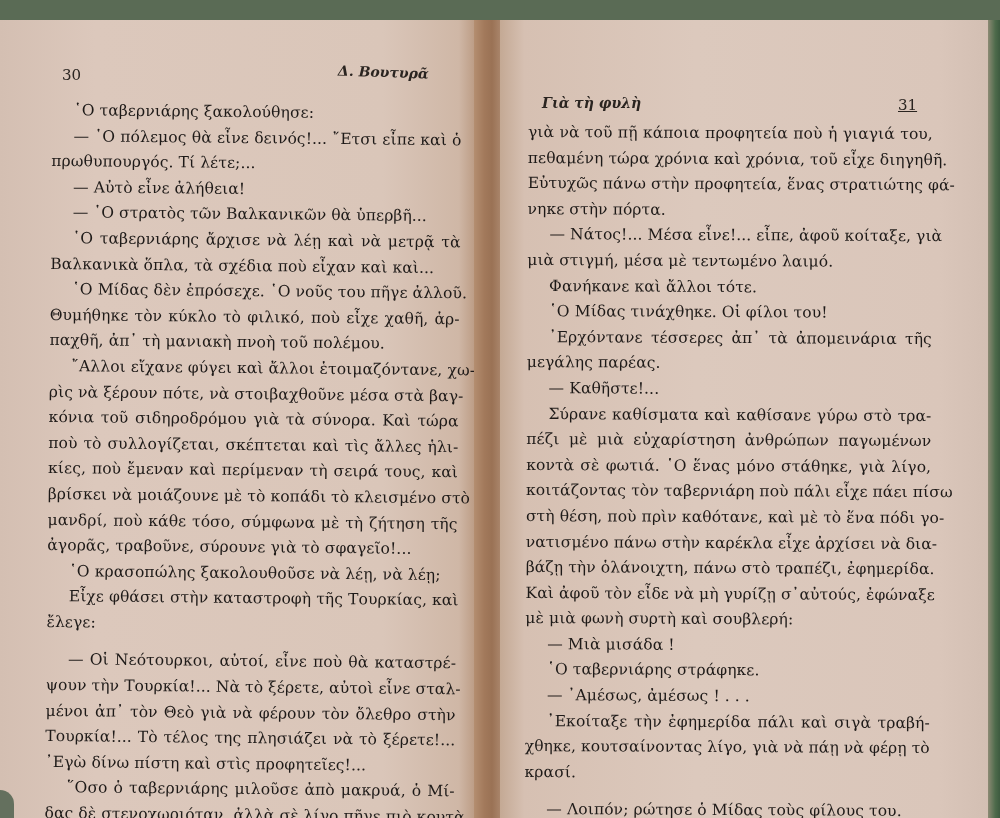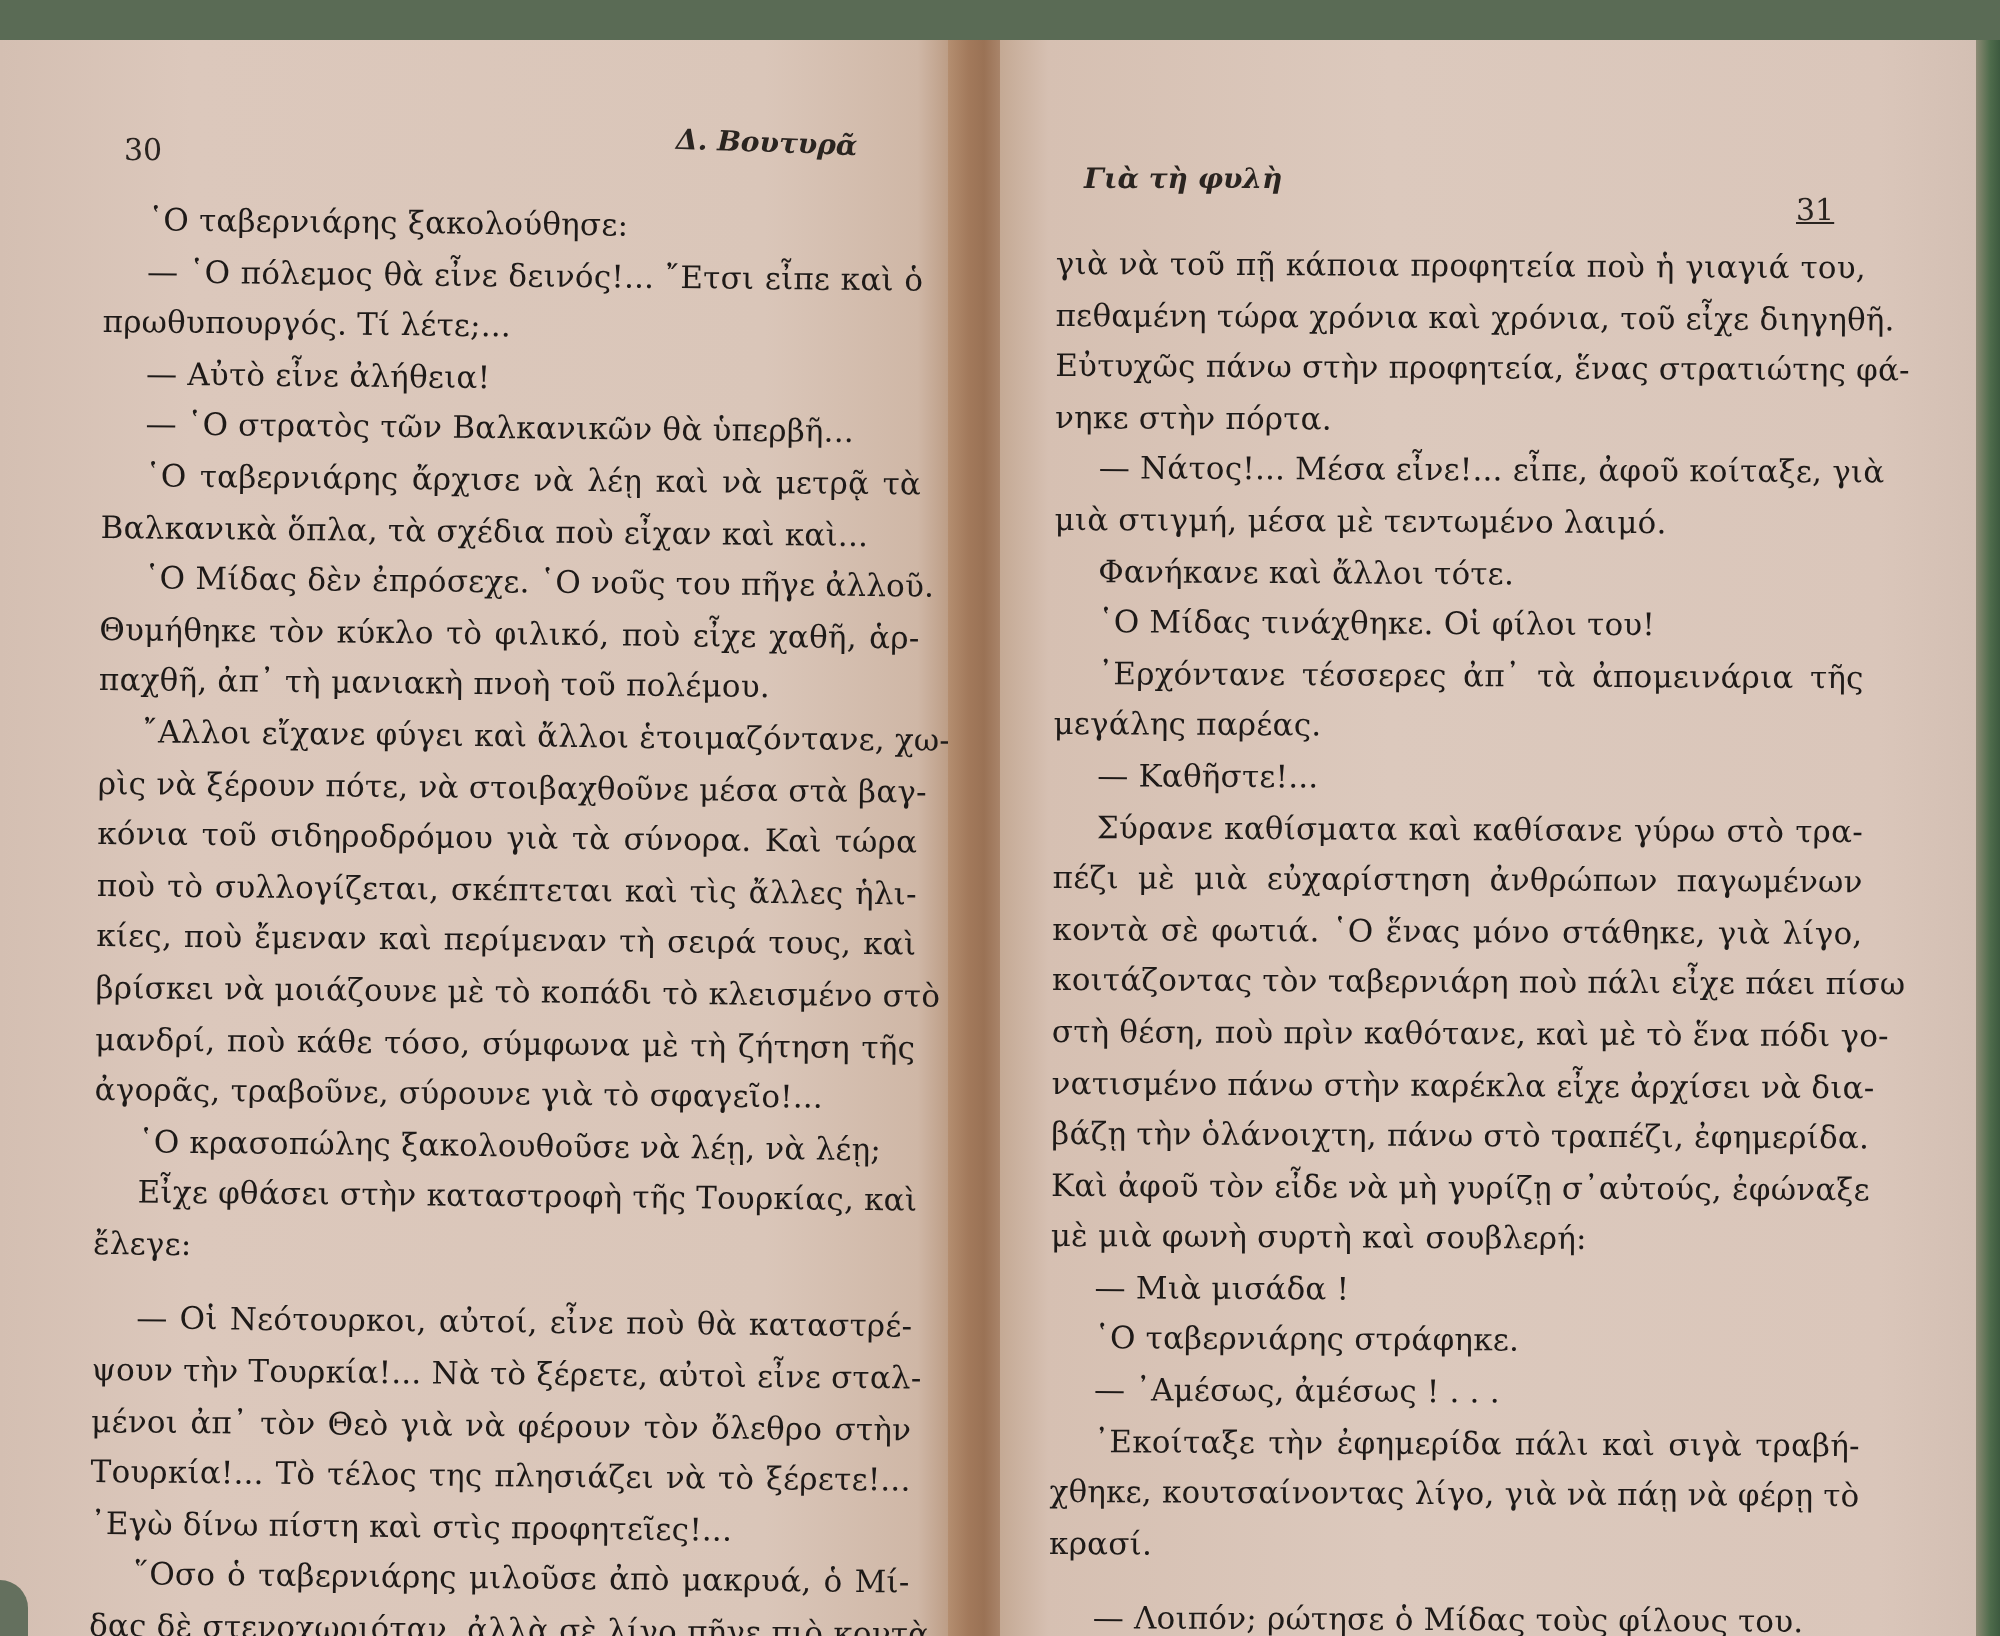--- a/index.html
+++ b/index.html
@@ -89,21 +89,21 @@
         <div class="line">Τουρκία!... Τὸ τέλος της πλησιάζει νὰ τὸ ξέρετε!...</div>
         <div class="line last">᾽Εγὼ δίνω πίστη καὶ στὶς προφητεῖες!...</div>
         <div class="line indent">῞Οσο ὁ ταβερνιάρης μιλοῦσε ἀπὸ μακρυά, ὁ Μί-</div>
         <div class="line">δας δὲ στενοχωριόταν, ἀλλὰ σὲ λίγο πῆγε πιὸ κοντὰ</div>
       </div>
   </div>
 
   <div class="gutter"></div>
 
   <div class="page page-right">
-    <div class="running-head" style="left:42px; top:62px;">Γιὰ τὴ φυλὴ</div>
+    <div class="running-head" style="left:42px; top:75px;">Γιὰ τὴ φυλὴ</div>
     <div class="folio" style="left:398px; top:76px;text-decoration:underline;">31</div>
     <div class="text-block" id="right-text" style="left:28px; top:100px; width:405px; transform: rotate(0.3deg); transform-origin: left top;">
         <div class="line">γιὰ νὰ τοῦ πῇ κάποια προφητεία ποὺ ἡ γιαγιά του,</div>
         <div class="line">πεθαμένη τώρα χρόνια καὶ χρόνια, τοῦ εἶχε διηγηθῆ.</div>
         <div class="line">Εὐτυχῶς πάνω στὴν προφητεία, ἕνας στρατιώτης φά-</div>
         <div class="line last">νηκε στὴν πόρτα.</div>
         <div class="line indent">— Νάτος!... Μέσα εἶνε!... εἶπε, ἀφοῦ κοίταξε, γιὰ</div>
         <div class="line last">μιὰ στιγμή, μέσα μὲ τεντωμένο λαιμό.</div>
         <div class="line indent last">Φανήκανε καὶ ἄλλοι τότε.</div>
         <div class="line indent last">῾Ο Μίδας τινάχθηκε. Οἱ φίλοι του!</div>

